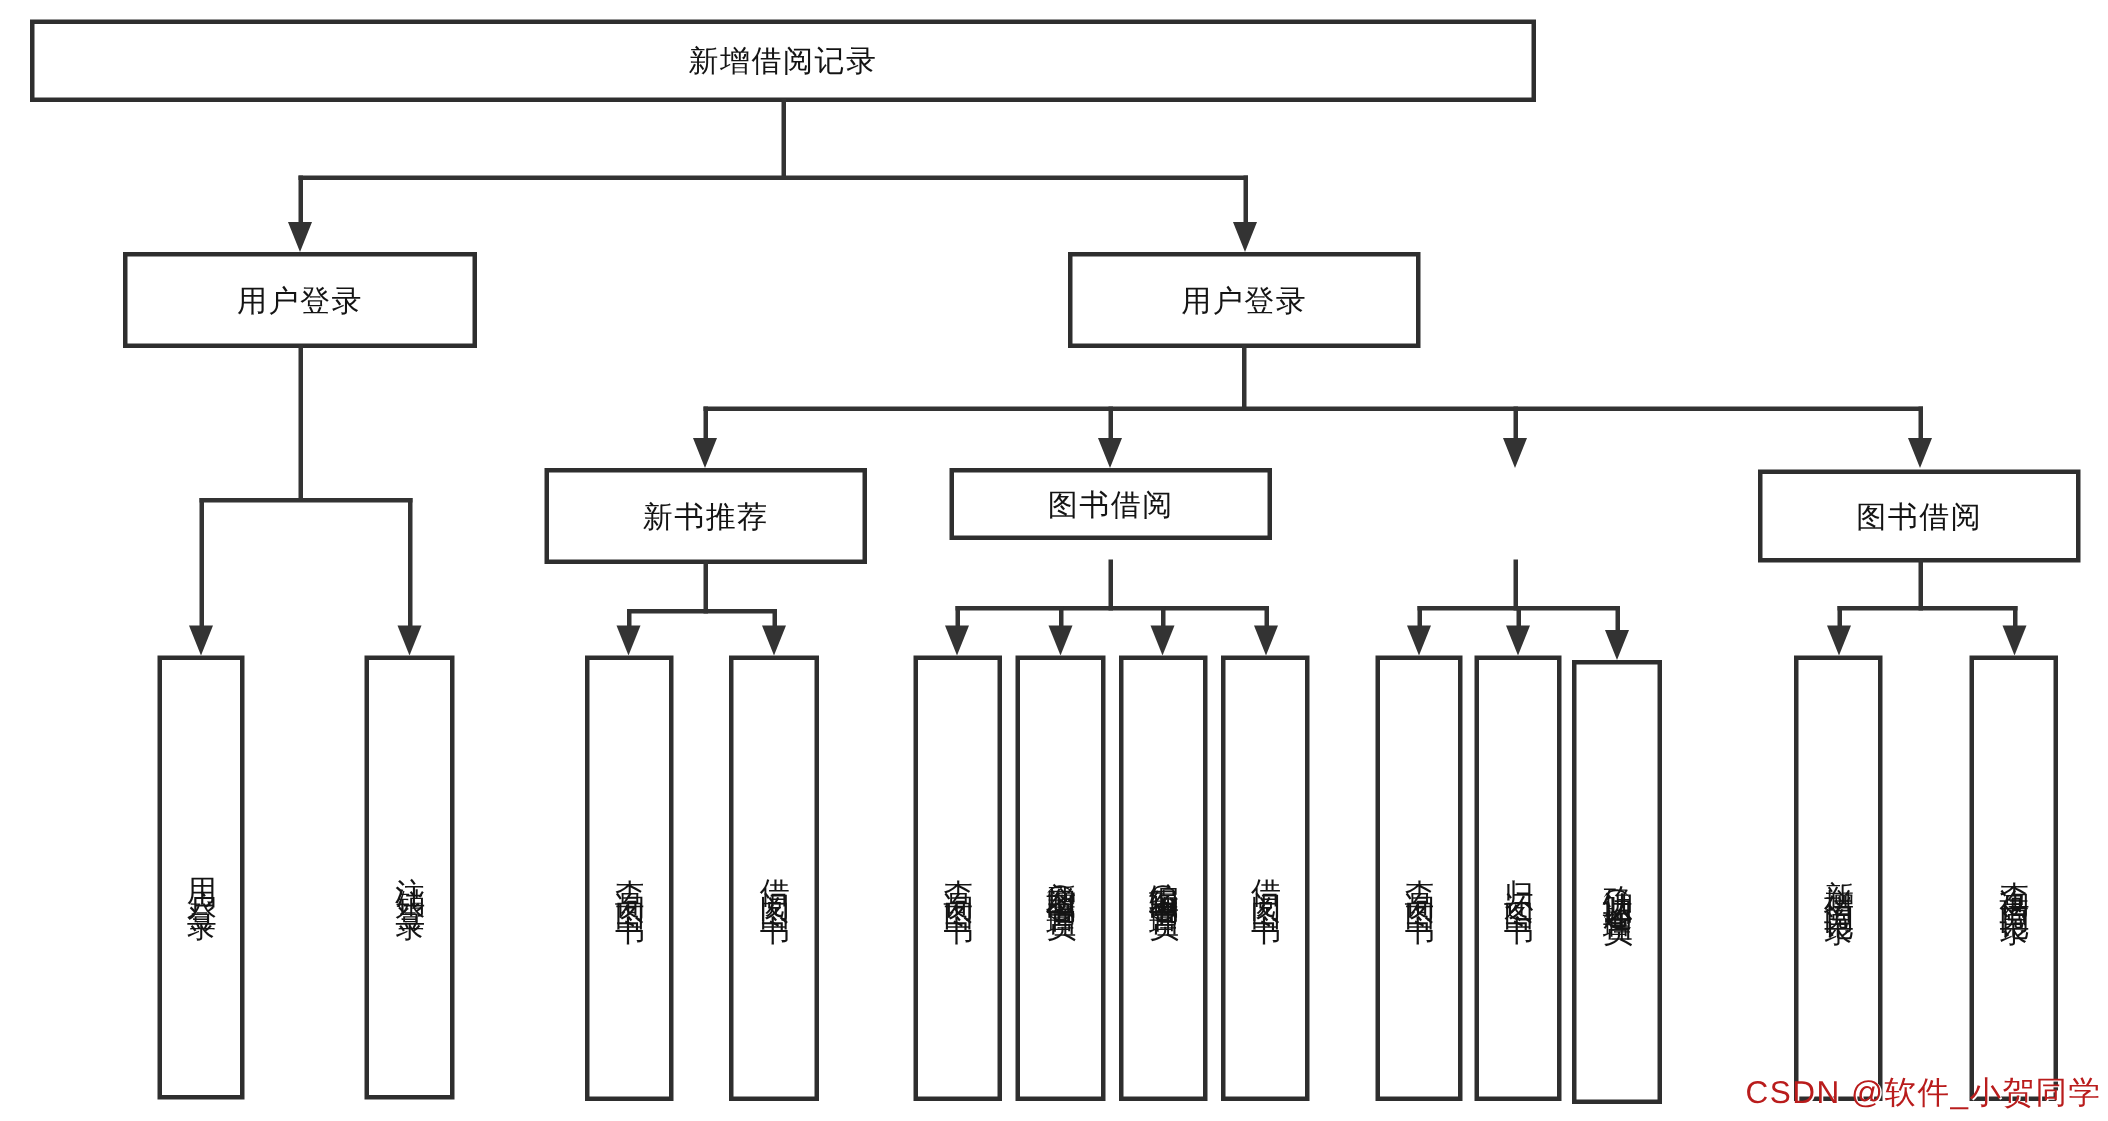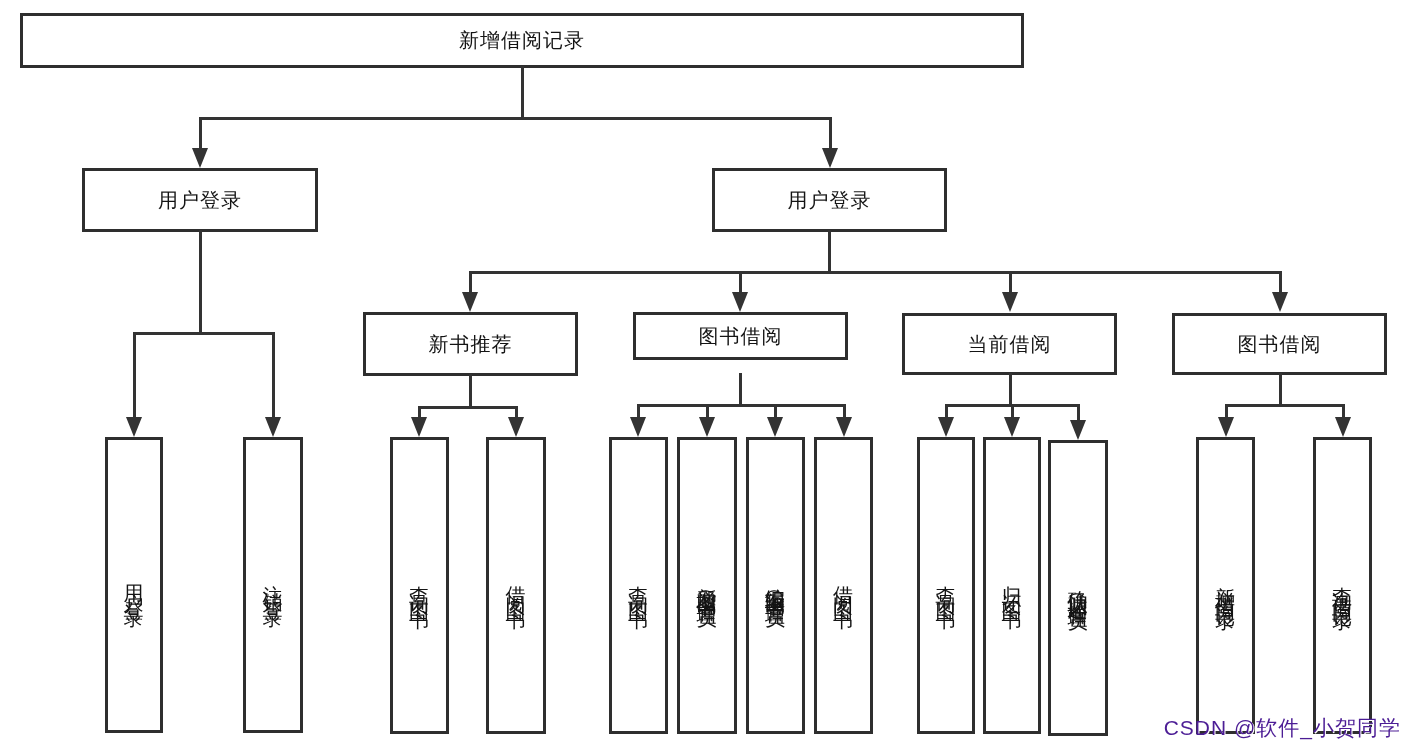--- a/index.html
+++ b/index.html
@@ -34,21 +34,21 @@
   .arr{
     position:absolute;width:0;height:0;
     border-left:8px solid transparent;
     border-right:8px solid transparent;
     border-top:20px solid #333333;
   }
   .watermark{
     position:absolute;
     right:4px;bottom:5px;
     font-size:21px;
-    color:#4c1d95;
+    color:#b91c1c;
     letter-spacing:1px;
     text-shadow:1px 1px 0 #ffffff;
     z-index:9;
     white-space:nowrap;
   }
 </style>
 </head>
 <body>
 
 <div id="canvas">
@@ -87,23 +87,20 @@
   <div class="vline" style="left:1009px;top:271px;height:25px;"></div>
   <div class="arr" style="left:1002px;top:292px;"></div>
   <div class="vline" style="left:1279px;top:271px;height:25px;"></div>
   <div class="arr" style="left:1272px;top:292px;"></div>
 
   <div class="box" style="left:363px;top:312px;width:215px;height:64px;">
     <span class="label">新书推荐</span>
   </div>
   <div class="box" style="left:633px;top:312px;width:215px;height:48px;">
     <span class="label">图书借阅</span>
-  </div>
-  <div class="box" style="left:902px;top:313px;width:215px;height:62px;">
-    <span class="label">当前借阅</span>
   </div>
   <div class="box" style="left:1172px;top:313px;width:215px;height:62px;">
     <span class="label">图书借阅</span>
   </div>
 
   <div class="vline" style="left:469px;top:374px;height:35px;"></div>
   <div class="hline" style="left:418px;top:406px;width:100px;"></div>
   <div class="vline" style="left:418px;top:406px;height:18px;"></div>
   <div class="arr" style="left:411px;top:417px;"></div>
   <div class="vline" style="left:515px;top:406px;height:18px;"></div>

